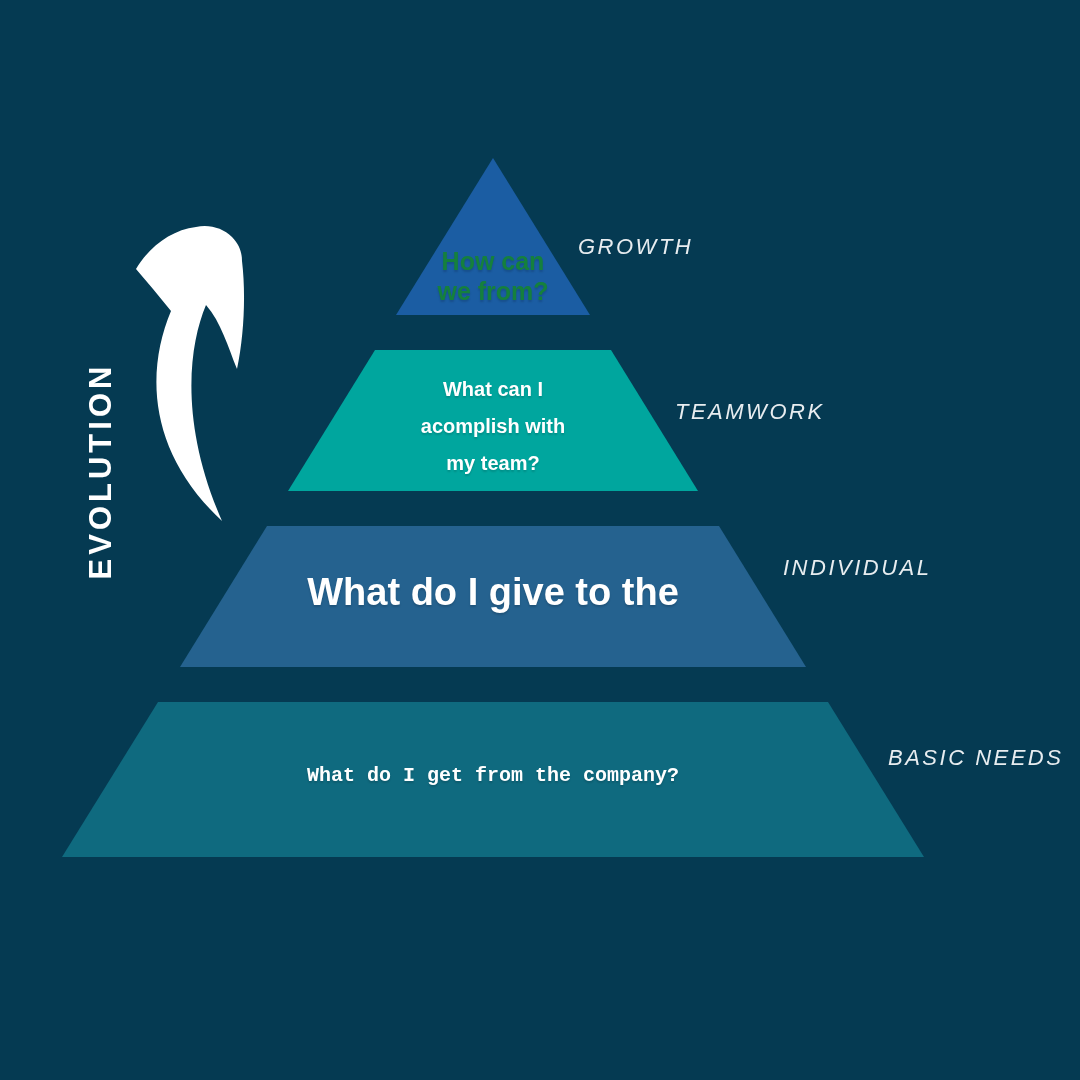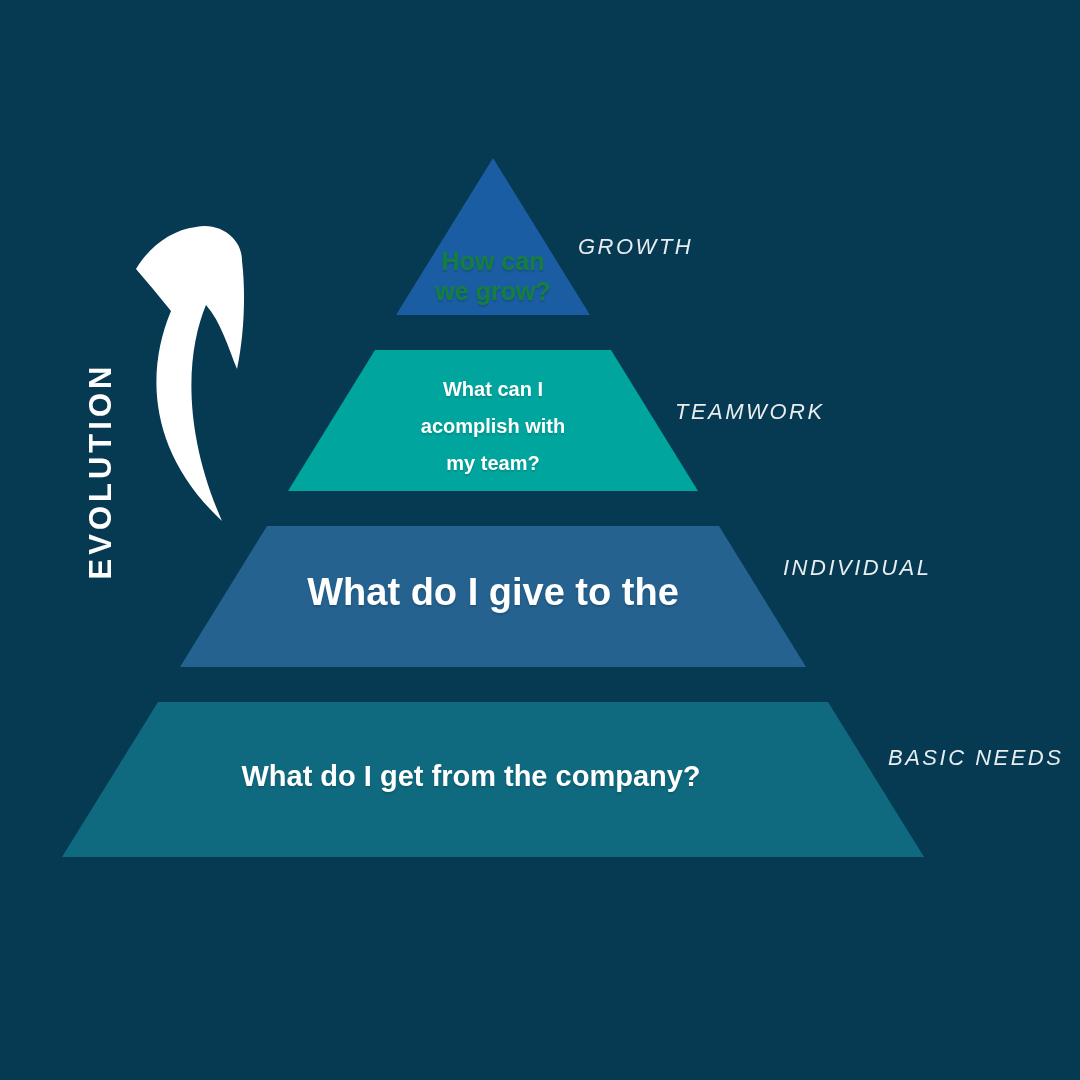--- a/index.html
+++ b/index.html
@@ -10,21 +10,21 @@
   #shapes { position:absolute; left:0; top:0; width:1080px; height:1080px; }
 
   .question {
     position:absolute; transform:translate(-50%,-50%);
     text-align:center; font-weight:bold; white-space:nowrap;
     text-shadow:0 2px 2px rgba(0,0,0,0.15);
   }
   .q1 { left:493px; top:276px; font-size:25px; line-height:30px; }
   .q2 { left:493px; top:426px; font-size:20px; line-height:37px; }
   .q3 { left:493px; top:592px; font-size:38px; line-height:43px; }
-  .q4 { left:471px; top:776px; font-size:29px; line-height:36px; }
+  .q4 { left:493px; top:776px; font-size:20px; line-height:36px;font-family:Liberation Mono, monospace; }
 
   .side-label {
     position:absolute; transform:translateY(-50%);
     font-size:22px; font-weight:normal; letter-spacing:2.5px;
     line-height:31px; white-space:nowrap;font-style:italic;
   }
   .sl1 { left:578px; top:246px; }
   .sl2 { left:675px; top:411px; }
   .sl3 { left:783px; top:567px; }
   .sl4 { left:888px; top:757px; }
@@ -59,21 +59,21 @@
              C 228,347 221,322 206,305
              C 188,348 180,425 222,521
              C 149,453 145,373 171,311
              L 153,289
              L 136,269
              C 149,247 171,230 196,227 Z" fill="#FFFFFF"></path>
   </svg>
 
   <div class="question q1" style="color: #15803d;">
     <div>How can</div>
-    <div>we grow?</div>
+    <div>we from?</div>
   </div>
 
   <div class="question q2" style="color: rgb(255, 255, 255);">
     <div>What can I</div>
     <div>acomplish with</div>
     <div>my team?</div>
   </div>
 
   <div class="question q3" style="color: rgb(255, 255, 255);">
     <div>What do I give to the</div>

